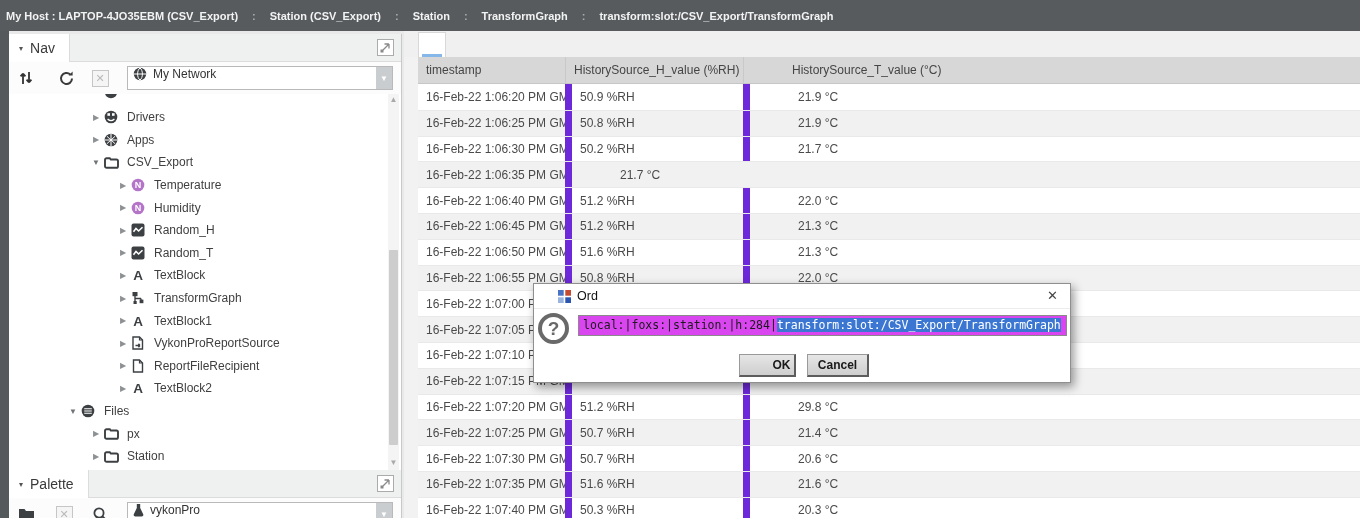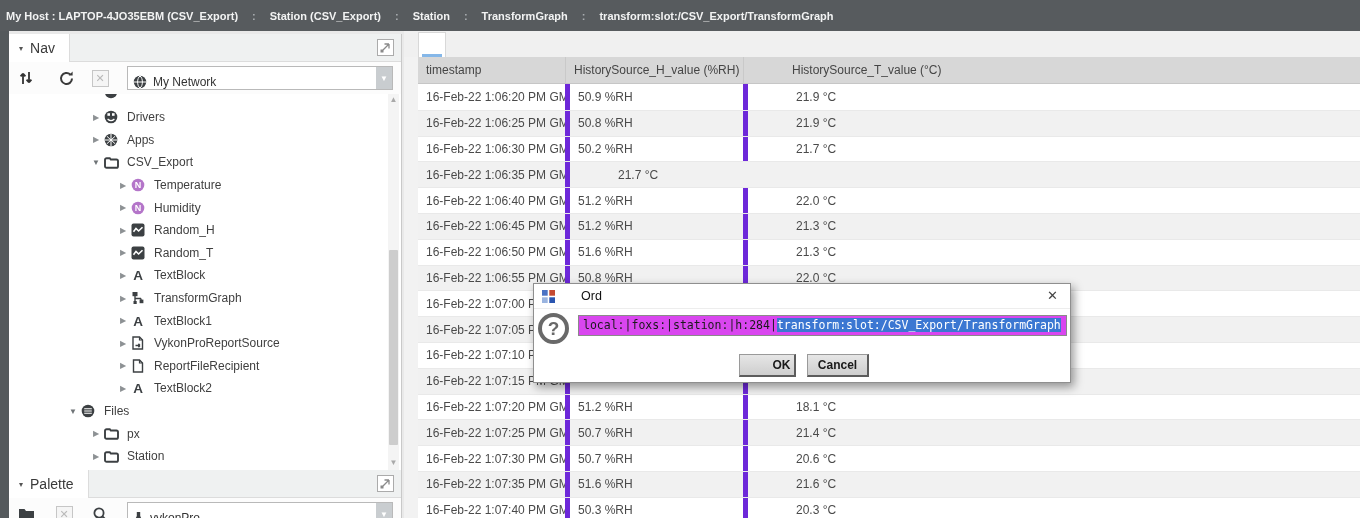--- a/index.html
+++ b/index.html
@@ -26,21 +26,21 @@
   .panel-tab .tri { font-size:8px; color:#555; margin-right:7px; }
   .panel-tab .ttl { font-size:14px; color:#3a3a3a; }
   .popout { position:absolute; right:7px; top:5px; width:17px; height:17px; cursor:pointer; }
 
   .panel-toolbar { position:relative; height:32px; background:#fcfcfc; }
   .tbtn { position:absolute; top:7px; width:18px; height:18px; display:flex;
           align-items:center; justify-content:center; cursor:pointer; }
   .xbox { width:17px; height:17px; border:1px solid #c6c6c6; background:#f5f5f5;
           color:#b9b9b9; font-size:11px; line-height:15px; text-align:center; }
   .dropdown { position:absolute; left:118px; top:4px; height:24px; width:266px;
-              border:1px solid #b9b9b9; background:#fff; display:flex; align-items:flex-end; }
+              border:1px solid #b9b9b9; background:#fff; display:flex; align-items:flex-start; }
   .dropdown .dd-ic { margin:0 6px 0 5px; display:flex; }
   .dropdown .dd-txt { font-size:12px; color:#333; flex:1; }
   .dd-arrow { width:16px; height:22px; background:#c9cdd0; display:flex; align-items:center;
               justify-content:center; color:#fff; font-size:8px; cursor:pointer; }
 
   
   .nav-tree { position:absolute; left:0; top:60px; right:14px; bottom:0; overflow:hidden; }
   .tree-row { display:flex; align-items:center; height:22.6px; cursor:default; }
   .tree-row.clip { height:12px; overflow:hidden; align-items:flex-start; }
   .expander { width:16px; font-size:8px; color:#8d9194; text-align:center; flex:none; }
@@ -62,29 +62,29 @@
 
   .grid { position:absolute; left:14px; top:26px; right:0; bottom:-5px; }
   .grid-header { display:flex; height:27px; background:#d7d7d7; border-bottom:1px solid #c6c6c6; }
   .gh-cell { font-size:12px; color:#454545; display:flex; align-items:center; padding-left:8px;
              border-left:1px solid #c9c9c9; cursor:pointer; white-space:nowrap; }
   .gh-cell:first-child { border-left:none; }
   .grid-row { display:flex; height:25.8px; background:#fff; border-top:1px solid #e9e9e9; cursor:default; }
   .grid-row:first-of-type { border-top:none; }
   .grid-row.alt { background:#f1f1f1; }
   .g-cell { font-size:12px; color:#4a4a4a; display:flex; align-items:center; padding-left:8px;
-            border-left:5px solid #6d28d9; white-space:nowrap; overflow:hidden; }
+            border-left:7px solid #6d28d9; white-space:nowrap; overflow:hidden; }
   .g-cell:first-child { border-left:none; }
   .col0 { width:147px; flex:none; } .col1 { width:178px; flex:none; } .col2 { flex:1;padding-left:48px; }
 
   
   .dialog { position:absolute; left:533px; top:283px; width:538px; height:100px; background:#fff;
             border:1px solid #8f8f8f; box-shadow:3px 4px 9px rgba(0,0,0,0.4); }
   .dlg-title { position:relative; height:25px; display:flex; align-items:center;
-               padding-left:8px; border-bottom:1px solid #ededed;gap:20px; }
+               padding-left:24px; border-bottom:1px solid #ededed; }
   .dlg-title .t { font-size:12.5px; color:#111; margin-left:6px; }
   .dlg-close { position:absolute; right:12px; top:4px; font-size:13px; color:#444; cursor:pointer; }
   .q-icon { position:absolute; left:4px; top:29px; width:31px; height:31px; border:4px solid #696969;
             border-radius:50%; color:#696969; font-size:19px; font-weight:bold; text-align:center;
             line-height:24px; }
   .ord-input { position:absolute; left:44px; top:31px; width:489px; height:21px; border:1px solid #8a8a8a;
                background:#d946ef; font-family:"DejaVu Sans Mono", monospace; font-size:11.5px;
                line-height:19px; white-space:nowrap; overflow:hidden; padding-left:4px; cursor:text;
                color:#1a1a1a; }
   .ord-sel { background:#3b77d2; color:#fff; }
@@ -441,21 +441,21 @@
             <div class="g-cell col2"></div>
           </div>
           <div class="grid-row alt">
             <div class="g-cell col0">16-Feb-22 1:07:15 PM GMT</div>
             <div class="g-cell col1"></div>
             <div class="g-cell col2"></div>
           </div>
           <div class="grid-row">
             <div class="g-cell col0">16-Feb-22 1:07:20 PM GMT</div>
             <div class="g-cell col1">51.2 %RH</div>
-            <div class="g-cell col2">18.1 °C</div>
+            <div class="g-cell col2">29.8 °C</div>
           </div>
           <div class="grid-row alt">
             <div class="g-cell col0">16-Feb-22 1:07:25 PM GMT</div>
             <div class="g-cell col1">50.7 %RH</div>
             <div class="g-cell col2">21.4 °C</div>
           </div>
           <div class="grid-row">
             <div class="g-cell col0">16-Feb-22 1:07:30 PM GMT</div>
             <div class="g-cell col1">50.7 %RH</div>
             <div class="g-cell col2">20.6 °C</div>

